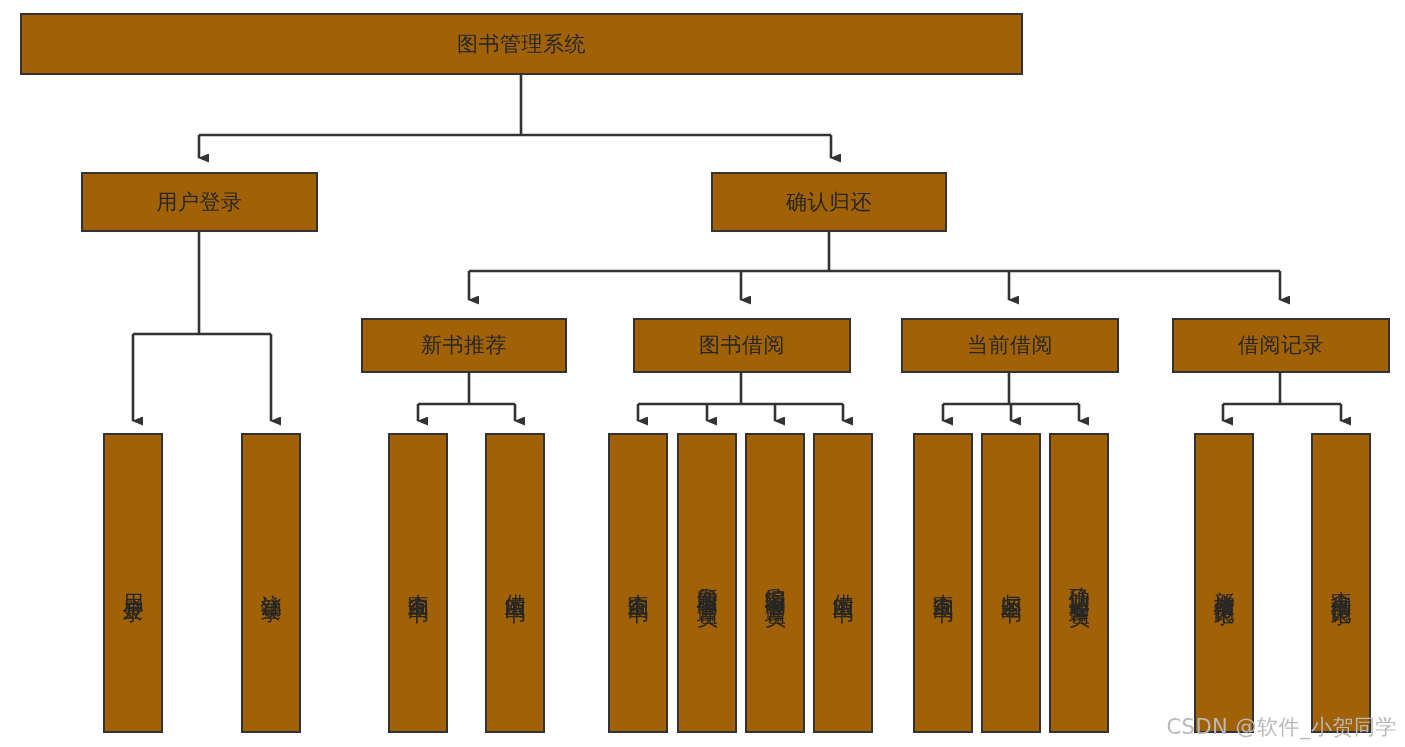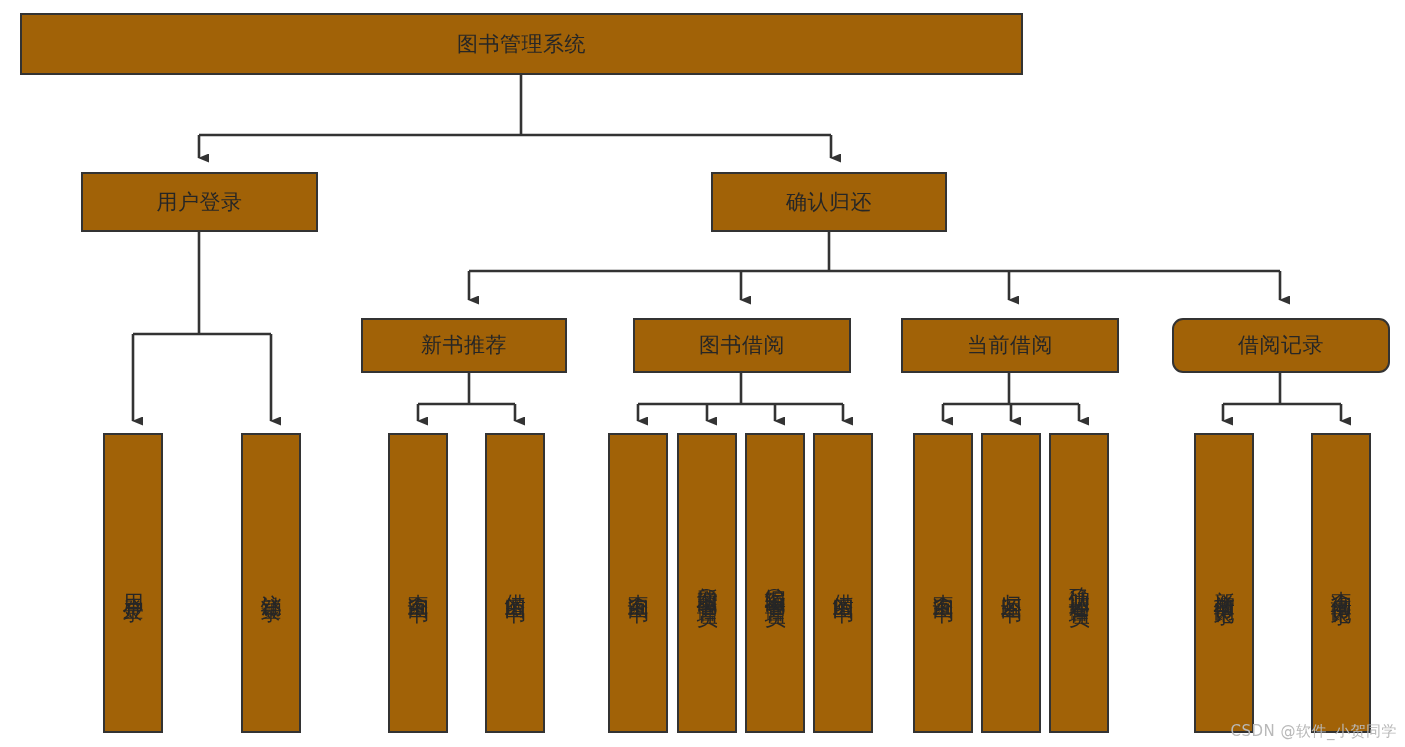--- a/index.html
+++ b/index.html
@@ -51,21 +51,21 @@
   }
   .node-box.root .node-label,
   .node-box.level2 .node-label,
   .node-box.level3 .node-label {
     font-size: 21px;
   }
   #watermark {
     position: absolute;
     right: 8px;
     bottom: 6px;
-    font-size: 15px;
+    font-size: 21px;
     color: #b9b9b9;
     letter-spacing: 0.5px;
     white-space: nowrap;
     pointer-events: none;
     font-family: "DejaVu Sans", "Liberation Sans", sans-serif;
   }
 </style>
 </head>
 <body>
 
@@ -138,21 +138,21 @@
   </div>
 
   <div class="node-box level3" style="left:633px; top:318px; width:218px; height:55px;">
     <span class="node-label">图书借阅</span>
   </div>
 
   <div class="node-box level3" style="left:901px; top:318px; width:218px; height:55px;justify-content:center;">
     <span class="node-label">当前借阅</span>
   </div>
 
-  <div class="node-box level3" style="left:1172px; top:318px; width:218px; height:55px;border-radius:11px;">
+  <div class="node-box level3" style="left:1172px; top:318px; width:218px; height:55px;">
     <span class="node-label">借阅记录</span>
   </div>
 
   <div class="node-box vertical" style="left:103px; top:433px; width:60px; height:300px;">
     <span class="node-label">用户登录</span>
   </div>
   <div class="node-box vertical" style="left:241px; top:433px; width:60px; height:300px;">
     <span class="node-label">注销登录</span>
   </div>
 

